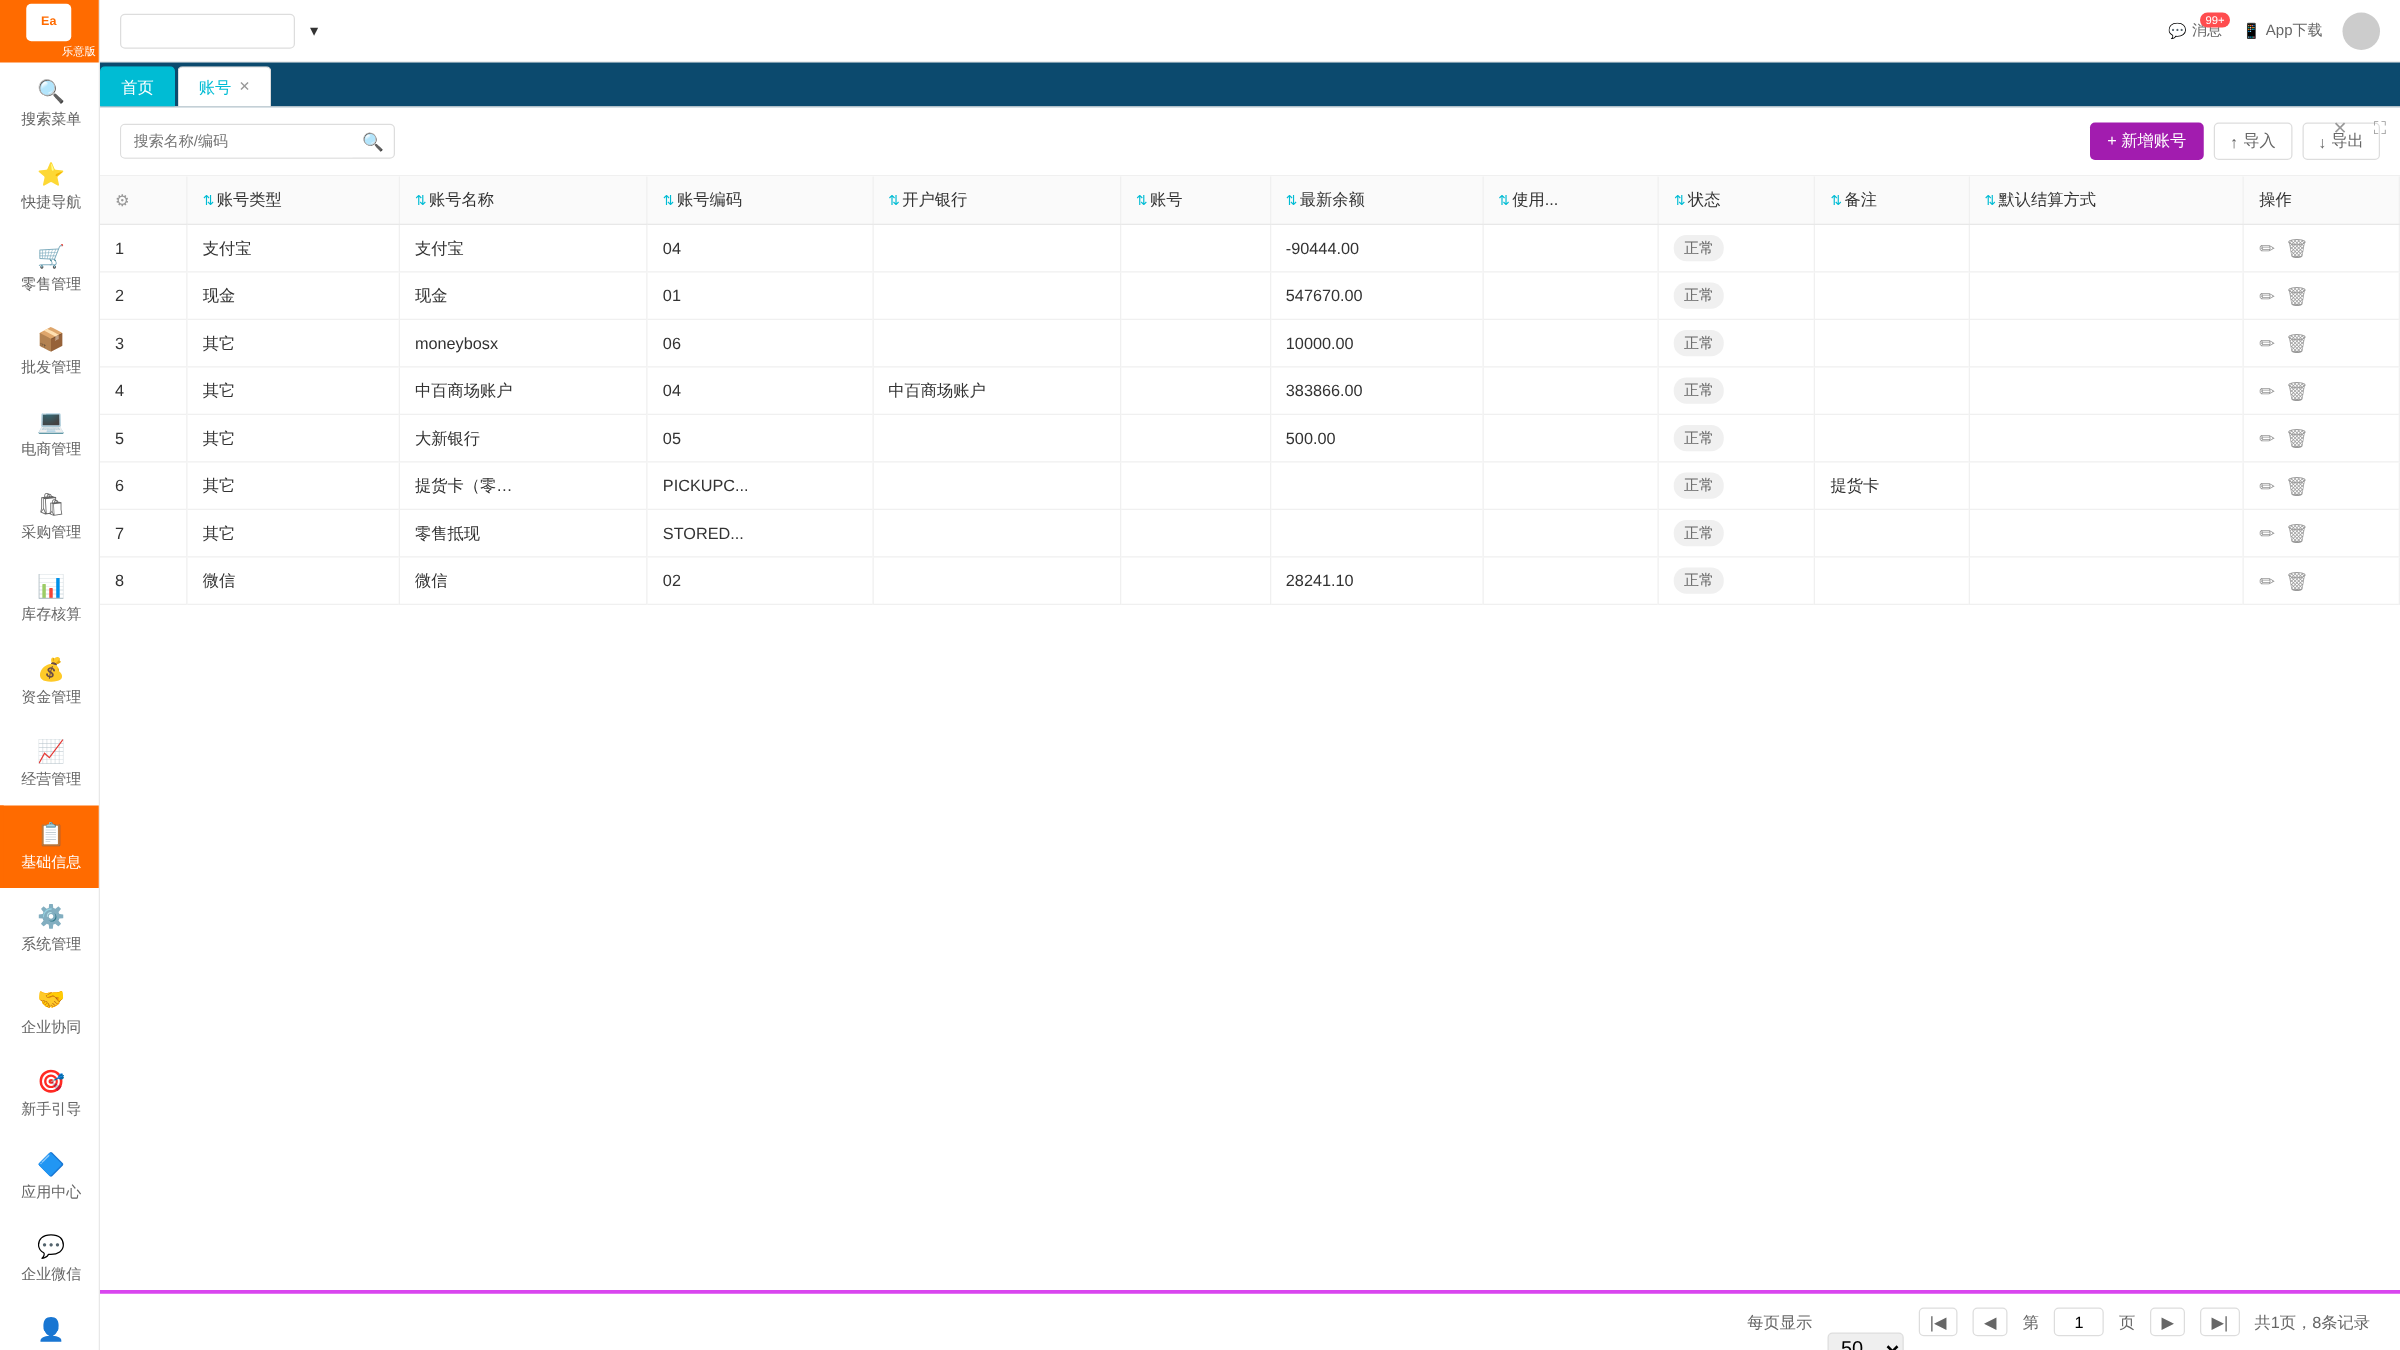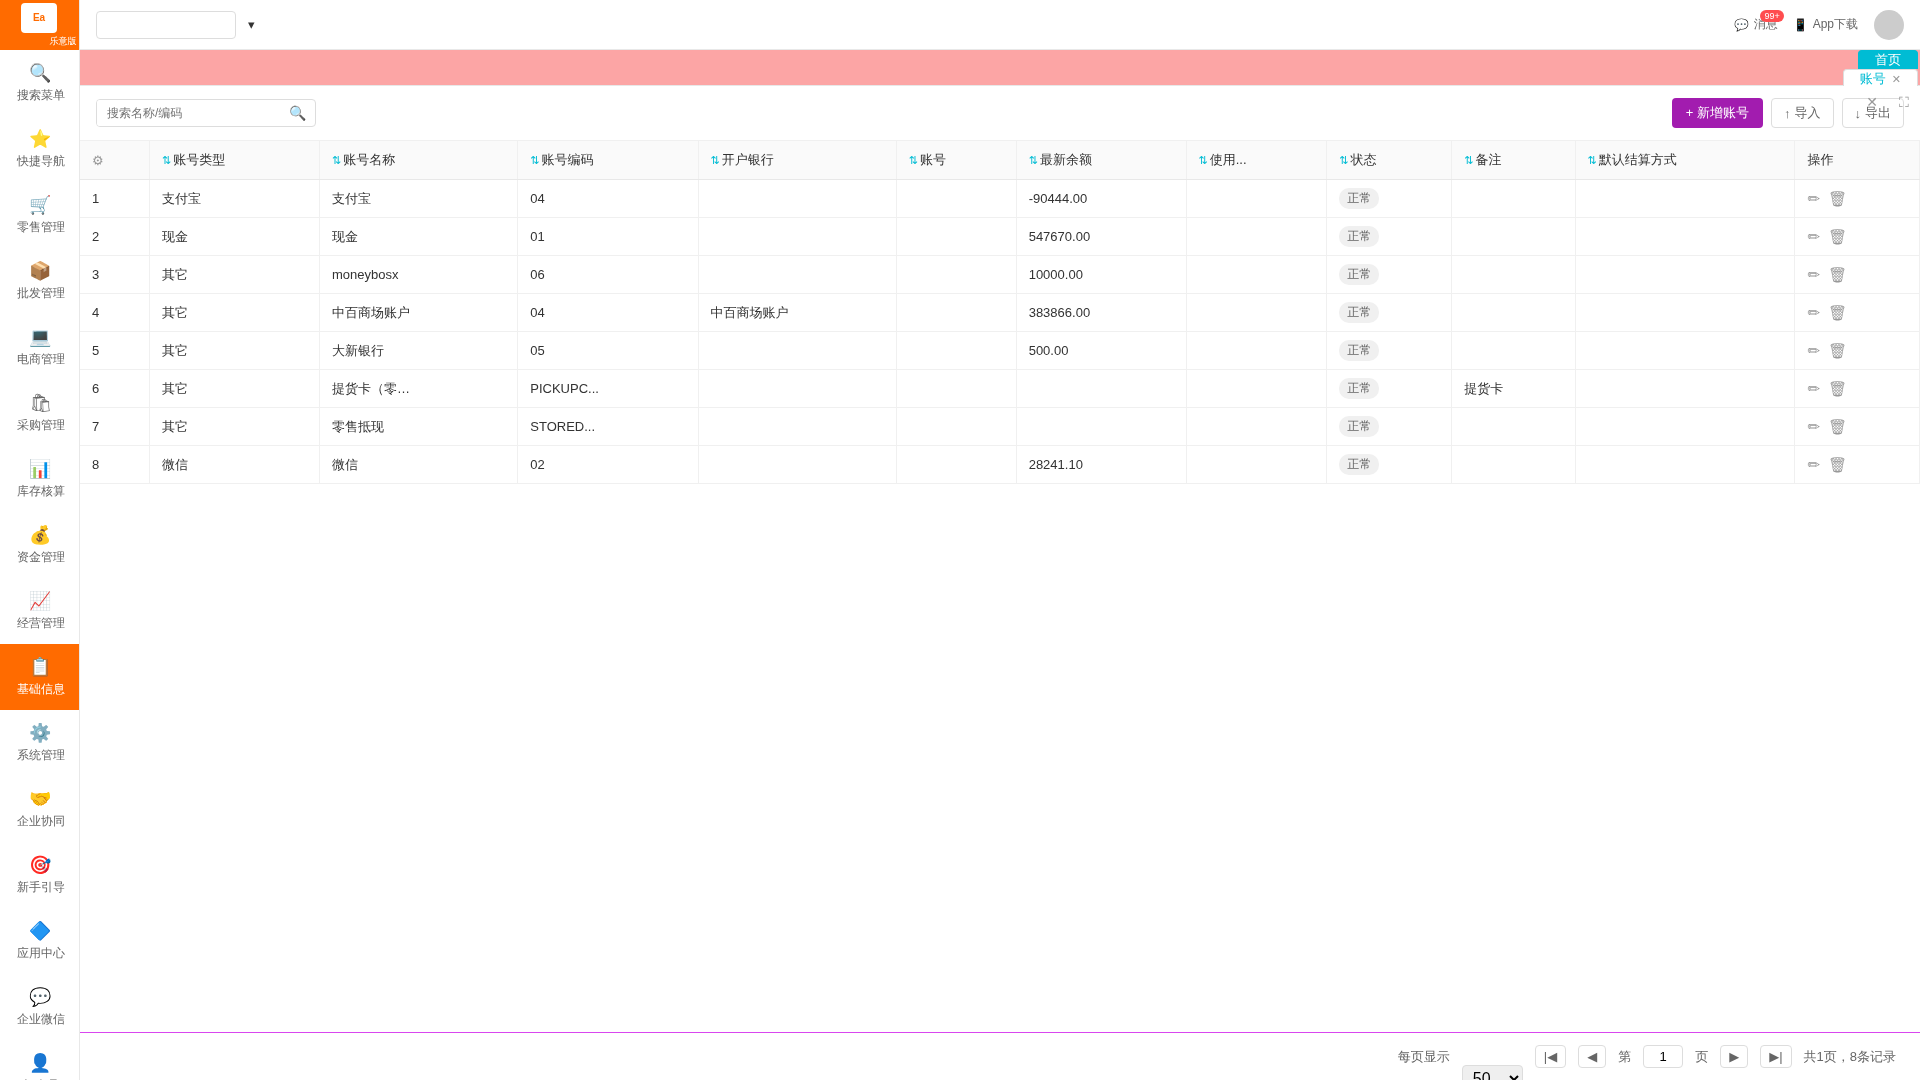--- a/index.html
+++ b/index.html
@@ -142,27 +142,26 @@
       width: 30px;
       height: 30px;
       border-radius: 50%;
       background: #ccc;
       cursor: pointer;
     }
 
     
     .tabbar {
       height: 36px;
-      background: #fca5a5;
+      background: #0c4a6e;
       display: flex;
       align-items: flex-end;
       padding-left: 0;
       border-bottom: 1px solid #e8e8e8;
       flex-shrink: 0;
-      flex-direction: column;
     }
     .tab {
       height: 32px;
       padding: 0 16px;
       display: flex;
       align-items: center;
       gap: 6px;
       cursor: pointer;
       font-size: 13px;
       color: #666;
@@ -313,21 +312,21 @@
       border: none;
       padding: 0;
     }
 
     .th-gear { color: #999; cursor: pointer; }
 
     
     .pagination-bar {
       height: 48px;
       background: #fff;
-      border-top: 1px solid #d946ef;
+      border-top: 3px solid #d946ef;
       display: flex;
       align-items: center;
       justify-content: flex-end;
       padding: 0 24px;
       gap: 12px;
       flex-shrink: 0;
       font-size: 13px;
       color: #666;
     }
     .page-size-select {

